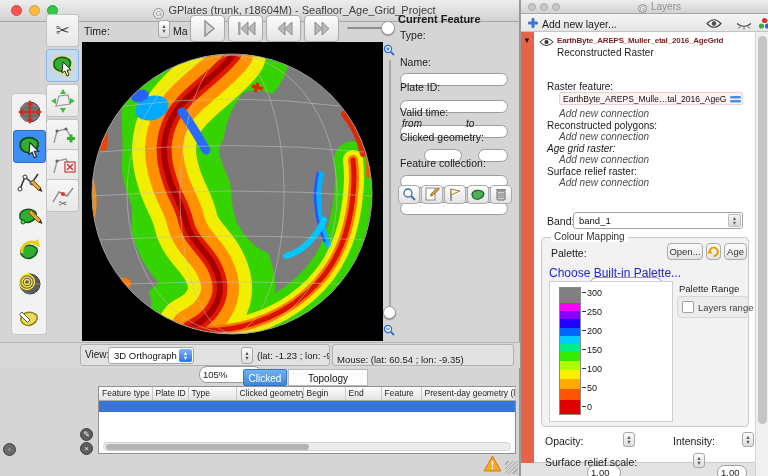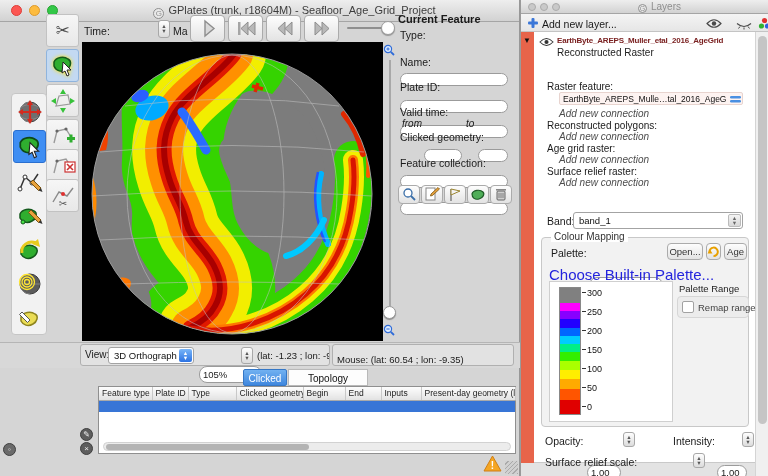--- a/index.html
+++ b/index.html
@@ -78,21 +78,21 @@
   table.clicked th { background:linear-gradient(#fdfdfd,#e2e2e2); border-right:1px solid #c8c8c8;
     border-bottom:1px solid #aaa; font-weight:normal; font-size:8.5px; color:#1c1c1c;
     text-align:left; padding:0 0 0 3px; height:13px; overflow:hidden; white-space:nowrap; }
 
   .hscroll { position:absolute; background:#ececec; border:1px solid #d2d2d2; border-radius:5px; }
   .hscroll .thumb { position:absolute; left:2px; top:1px; height:6px; width:50%;
     background:#b4b4b4; border-radius:4px; }
   .vscroll { position:absolute; background:#f0f0f0; border-left:1px solid #d4d4d4; }
   .vscroll .thumb { position:absolute; left:2px; width:9px; background:#c5c5c5; border-radius:5px; }
 
-  .link { color:#2424dd; font-size:15px; position:absolute; white-space:nowrap; }
+  .link { color:#2424dd; font-size:12px; position:absolute; white-space:nowrap; }
   .grip { position:absolute; width:13px; height:13px;
     background:repeating-linear-gradient(135deg,#cfcfcf 0 2px,#9f9f9f 2px 3px); opacity:.8; }
 </style>
 </head>
 <body>
 
 <div id="stage">
 
   <div class="win" id="main-window" style="left:0;top:0;width:520px;height:476px;border-right:1px solid #979797;">
 
@@ -397,21 +397,21 @@
             <col style="width:94px">
         </colgroup>
         <tbody>
             <tr>
           <th>Feature type</th>
           <th>Plate ID</th>
           <th>Type</th>
           <th>Clicked geometry</th>
           <th>Begin</th>
           <th>End</th>
-          <th>Inputs</th>
+          <th>Feature</th>
           <th>Present-day geometry (lat ; l</th>
         </tr>
       </tbody>
         </table>
       <div class="abs" style="left:0;top:14px;width:416px;height:11px;background:#3875d6;"></div>
       <div class="hscroll" style="left:4px;top:55px;width:408px;height:9px;">
         <div class="thumb"></div>
       </div>
     </div>
 
@@ -476,21 +476,21 @@
     <div class="abs" style="left:38px;top:92px;width:184px;height:13px;background:#fdf3f1;border:1px solid #e8d4cf;border-radius:2px;">
       <span class="abs" style="left:3px;top:1px;font-size:8.5px;color:#111;white-space:nowrap;overflow:hidden;max-width:164px;">EarthByte_AREPS_Mulle…tal_2016_AgeGrid.g</span>
       <svg class="abs" style="left:170px;top:3px;" width="11" height="7" viewBox="0 0 11 7">
         <rect x="0" y="0" width="11" height="2.6" rx="1.3" fill="#4a90e2"></rect>
           <rect x="0" y="4" width="11" height="2.6" rx="1.3" fill="#4a90e2"></rect>
       </svg>
     </div>
     <div class="conn" style="left:38px;top:108px;">Add new connection</div>
     <div class="lbl" style="left:26px;top:120px;font-size:10px;">Reconstructed polygons:</div>
     <div class="conn" style="left:38px;top:131px;">Add new connection</div>
-    <div class="lbl" style="left:26px;top:143px;font-size:10px;">Age grid raster:</div>
+    <div class="lbl" style="left:26px;top:143px;font-size:10px;font-style:italic;">Age grid raster:</div>
     <div class="conn" style="left:38px;top:154px;">Add new connection</div>
     <div class="lbl" style="left:26px;top:166px;font-size:10px;">Surface relief raster:</div>
     <div class="conn" style="left:38px;top:177px;">Add new connection</div>
 
     <div class="lbl" style="left:26px;top:215px;">Band:</div>
     <div class="combo" style="left:52px;top:212px;width:170px;height:17px;">
       <span class="val">band_1</span>
       <span class="caps graycaps">
           <span>▲</span>
           <span>▼</span>
@@ -524,21 +524,21 @@
     <div class="ptickline" style="left:61px;top:368px;"></div>
     <div class="ptick" style="left:66px;top:364px;">100</div>
     <div class="ptickline" style="left:61px;top:387px;"></div>
     <div class="ptick" style="left:66px;top:383px;">50</div>
     <div class="ptickline" style="left:61px;top:406px;"></div>
     <div class="ptick" style="left:66px;top:402px;">0</div>
 
     <div class="abs" style="left:158px;top:283px;font-size:9.5px;color:#222;">Palette Range</div>
     <div class="abs" style="left:156px;top:296px;width:72px;height:22px;background:#ececec;border:1px solid #d6d6d6;border-radius:4px;"></div>
     <div class="checkbox" style="left:161px;top:301px;"></div>
-    <div class="abs" style="left:177px;top:302px;font-size:9.5px;color:#444;">Remap range</div>
+    <div class="abs" style="left:177px;top:302px;font-size:9.5px;color:#444;">Layers range</div>
 
     <div class="lbl" style="left:24px;top:435px;">Opacity:</div>
     <input class="field" style="left: 66px; top: 432px; width: 34px; height: 15px; font-size: 9.5px;" readonly="" value="1.00">
     <div class="stepper" style="left:102px;top:432px;height:15px;">
         <span>▲</span>
         <span>▼</span>
       </div>
     <div class="lbl" style="left:152px;top:435px;">Intensity:</div>
     <input class="field" style="left: 196px; top: 432px; width: 30px; height: 15px; font-size: 9.5px;" readonly="" value="1.00">
     <div class="stepper" style="left:221px;top:432px;height:15px;">

